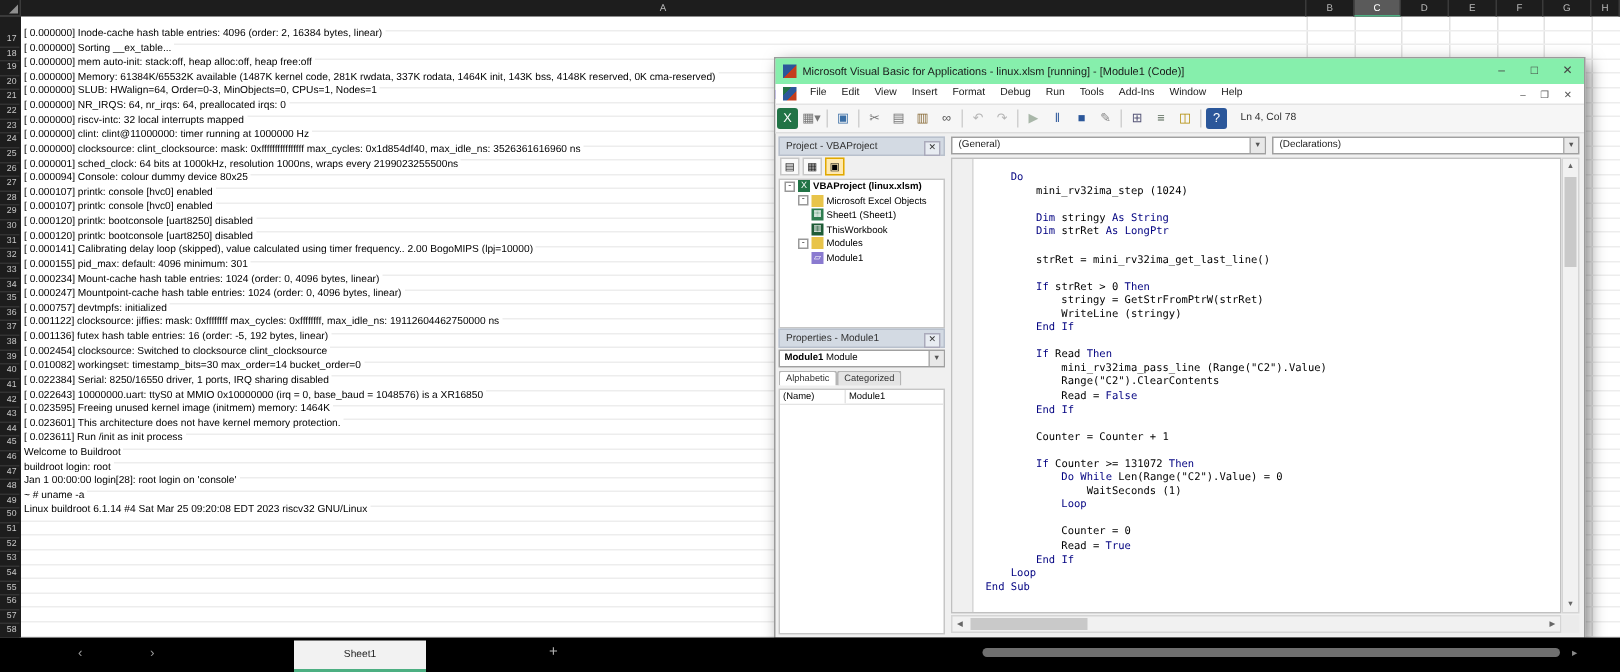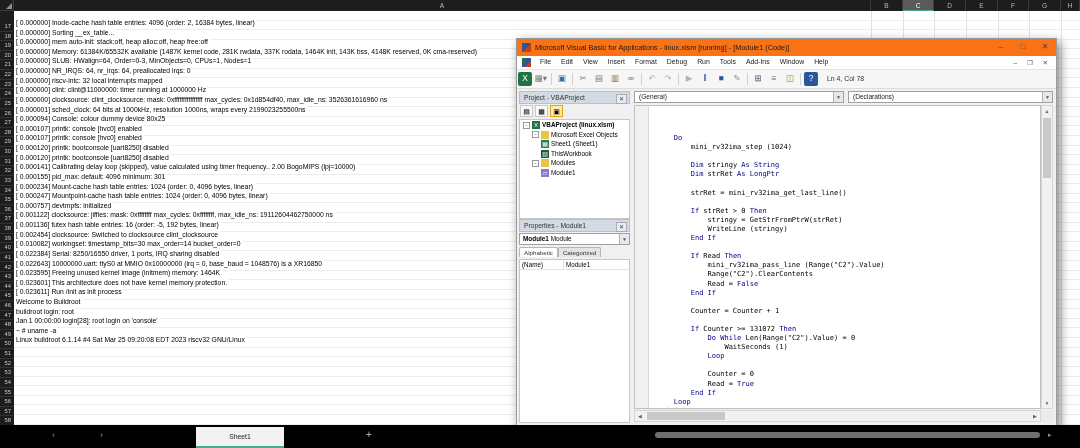--- a/index.html
+++ b/index.html
@@ -22,21 +22,21 @@
   
   #bottombar { position:absolute; left:0; right:0; bottom:0; height:23px; background:#000; z-index:20; }
   .tabnav { position:absolute; top:5px; color:#9a9a9a; font-size:9px; }
   #sheettab { position:absolute; left:196px; top:2px; width:88px; height:21px; background:#f2f2f2; border-bottom:2.5px solid #4caf82; color:#222; font-size:6.8px; text-align:center; line-height:19px; }
   #addsheet { position:absolute; left:366px; top:4px; color:#b5b5b5; font-size:10px; }
   #hscroll-excel { position:absolute; left:655px; top:7px; width:385px; height:6px; background:#6f6f6f; border-radius:3px; }
   #hscroll-arrow { position:absolute; left:1048px; top:6px; color:#8a8a8a; font-size:7px; }
 
   
   #vba { position:absolute; left:516px; top:38px; width:541px; height:388px; background:#f0f0f0; border:1px solid #9a9a9a; box-shadow:3px 4px 10px rgba(0,0,0,.5); z-index:10; font-size:7px; }
-  #vba-title { position:absolute; left:0; top:0; right:0; height:27px; background:#f97316; border-bottom:6px solid #6d28d9; }
+  #vba-title { position:absolute; left:0; top:0; right:0; height:27px; background:#86efac; border-bottom:6px solid #6d28d9; }
   #vba-title .ttext { position:absolute; left:18px; top:4px; font-size:7.3px; color:#1a1a1a; white-space:nowrap; }
   .appicon { position:absolute; left:5px; top:4px; width:9px; height:9px; background:linear-gradient(135deg,#2b579a 0 50%,#c43e1c 50% 100%); }
   .wctl { position:absolute; top:0; width:22px; height:16px; text-align:center; line-height:16px; color:#444; font-size:8px; }
   #vba-menubar { position:absolute; left:0; top:17px; right:0; height:14px; background:#fff; border-bottom:1px solid #e4e4e4; }
   .menuitem { display:inline-block; padding:2px 5px; font-size:6.9px; color:#1a1a1a; }
   .childicon { display:inline-block; width:9px; height:9px; margin:2px 2px 0 5px; vertical-align:top; background:linear-gradient(135deg,#217346 0 33%,#2b579a 33% 66%,#c43e1c 66% 100%); }
   .childctls { position:absolute; right:4px; top:3px; color:#555; font-size:6.5px; letter-spacing:4px; }
   #vba-toolbar { position:absolute; left:0; top:31px; right:0; height:19px; background:#f6f6f6; border-bottom:1px solid #ddd; }
   .tbicon { display:inline-block; width:14px; height:14px; margin:2px 1px; text-align:center; line-height:13px; font-size:8.5px; vertical-align:top; border-radius:2px; }
   .tbsep { display:inline-block; width:1px; height:12px; background:#d0d0d0; margin:3px 2px; vertical-align:top; }
@@ -62,21 +62,21 @@
   #props-grid { position:absolute; left:2px; top:220px; width:111px; height:164px; background:#fff; border:1px solid #c6c6c6; }
   .prow { display:flex; font-size:6.3px; line-height:9px; border-bottom:1px solid #e4e4e4; }
   .prow .pk { width:44px; border-right:1px solid #e4e4e4; padding-left:2px; background:#fff; }
   .prow .pv { padding-left:2px; }
 
   
   #code-combos { position:absolute; left:117px; top:52px; right:3px; height:13px; }
   .codecombo { position:absolute; top:0; height:12px; background:#fff; border:1px solid #a0a0a0; font-size:6.6px; line-height:10px; padding-left:4px; color:#222; }
   #code-area { position:absolute; left:117px; top:66px; right:15px; bottom:16px; background:#fff; border:1px solid #c0c0c0; overflow:hidden; }
   #code-margin { position:absolute; left:0; top:0; bottom:0; width:14px; background:#f0f0f0; border-right:1px solid #d8d8d8; }
-  #code-text { position:absolute; left:22px; top:8px; font-family:"DejaVu Sans Mono", monospace; font-size:7px; line-height:9.1px; white-space:pre; color:#000;margin-top:20px; }
+  #code-text { position:absolute; left:22px; top:8px; font-family:"DejaVu Sans Mono", monospace; font-size:7px; line-height:9.1px; white-space:pre; color:#000; }
   #code-text .kw { color:#000080; }
   .vscroll { position:absolute; right:3px; top:66px; width:12px; bottom:16px; background:#f1f1f1; border:1px solid #d5d5d5; }
   .varrow { position:absolute; left:0; width:10px; height:10px; text-align:center; font-size:5px; color:#666; line-height:10px; }
   .vthumb { position:absolute; left:1px; top:12px; width:8px; height:60px; background:#c9c9c9; }
   .hscroll { position:absolute; left:117px; right:15px; bottom:3px; height:12px; background:#f1f1f1; border:1px solid #d5d5d5; }
   .harrow { display:inline-block; width:10px; height:10px; text-align:center; font-size:5px; color:#666; line-height:10px; }
   .hthumb { position:absolute; left:12px; top:1px; width:78px; height:8px; background:#c9c9c9; }
   .rgrip { position:absolute; right:3px; bottom:3px; width:12px; height:12px; background:#ebebeb; }
 </style>
 </head>

